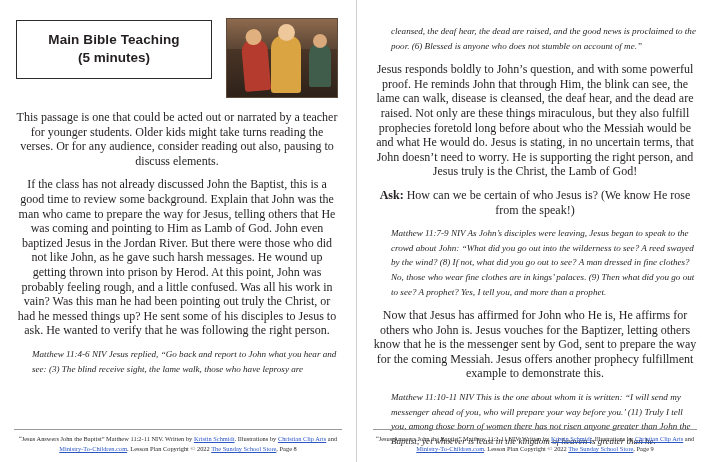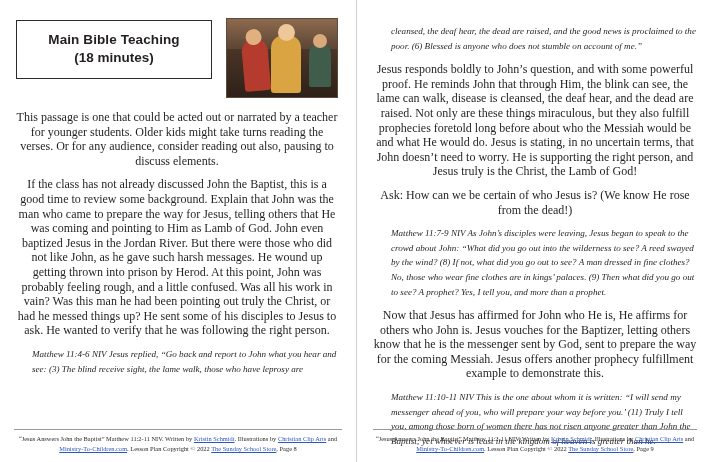--- a/index.html
+++ b/index.html
@@ -125,21 +125,21 @@
     margin: 9px 0 0 0;
     text-align: center;
   }
   p.body.first { margin-top: 12px; }
   p.verse {
     font-size: 9.1px;
     line-height: 14.6px;
     margin: 9px 0 0 18px;
     font-style: italic;
   }
-  .ask-label { font-weight: normal; }
+  .ask-label { font-weight: bold; }
   .footer {
     position: absolute;
     left: 14px;
     right: 14px;
     bottom: 8px;
     border-top: 1px solid #9a9a9a;
     padding-top: 4px;
     font-size: 6.4px;
     line-height: 10px;
     color: #2a2a2a;
@@ -153,21 +153,21 @@
 </style>
 </head>
 <body>
 
 <div class="spread">
 
   <div class="page page-left">
     <div class="header-row">
       <div class="title-block">
         <div class="t1">Main Bible Teaching</div>
-        <div class="t2">(18 minutes)</div>
+        <div class="t2">(5 minutes)</div>
       </div>
       <div class="illus">
         <div class="sky"></div>
         <div class="ground"></div>
         <div class="figA"></div>
         <div class="figB"></div>
         <div class="figC"></div>
       </div>
     </div>
 
@@ -188,21 +188,21 @@
       <a href="#">Ministry-To-Children.com</a><span>. Lesson Plan Copyright © 2022</span>
       <a href="#">The Sunday School Store</a><span>, Page 8</span>
     </div>
   </div>
 
   <div class="page page-right">
     <p class="verse" style="margin-top:10px">cleansed, the deaf hear, the dead are raised, and the good news is proclaimed to the poor.  (6)  Blessed is anyone who does not stumble on account of me.”</p>
 
     <p class="body">Jesus responds boldly to John’s question, and with some powerful proof. He reminds John that through Him, the blink can see, the lame can walk, disease is cleansed, the deaf hear, and the dead are raised. Not only are these things miraculous, but they also fulfill prophecies foretold long before about who the Messiah would be and what He would do. Jesus is stating, in no uncertain terms, that John doesn’t need to worry. He is supporting the right person, and Jesus truly is the Christ, the Lamb of God!</p>
 
-    <p class="body"><span class="ask-label">Ask:</span><span> How can we be certain of who Jesus is? (We know He rose from the dead!)</span></p>
+    <p class="body"><span class="ask-label">Ask:</span><span> How can we be certain of who Jesus is? (We know He rose from the speak!)</span></p>
 
     <p class="verse">Matthew 11:7-9 NIV  As John’s disciples were leaving, Jesus began to speak to the crowd about John: “What did you go out into the wilderness to see? A reed swayed by the wind?  (8)  If not, what did you go out to see? A man dressed in fine clothes? No, those who wear fine clothes are in kings’ palaces.  (9)  Then what did you go out to see? A prophet? Yes, I tell you, and more than a prophet.</p>
 
     <p class="body">Now that Jesus has affirmed for John who He is, He affirms for others who John is. Jesus vouches for the Baptizer, letting others know that he is the messenger sent by God, sent to prepare the way for the coming Messiah. Jesus offers another prophecy fulfillment example to demonstrate this.</p>
 
     <p class="verse">Matthew 11:10-11 NIV  This is the one about whom it is written: “I will send my messenger ahead of you, who will prepare your way before you.’  (11)  Truly I tell you, among those born of women there has not risen anyone greater than John the Baptist; yet whoever is least in the kingdom of heaven is greater than he.</p>
 
     <div class="footer">
       <span>“Jesus Answers John the Baptist” Matthew 11:2-11 NIV.</span>
       <span>Written by</span>

